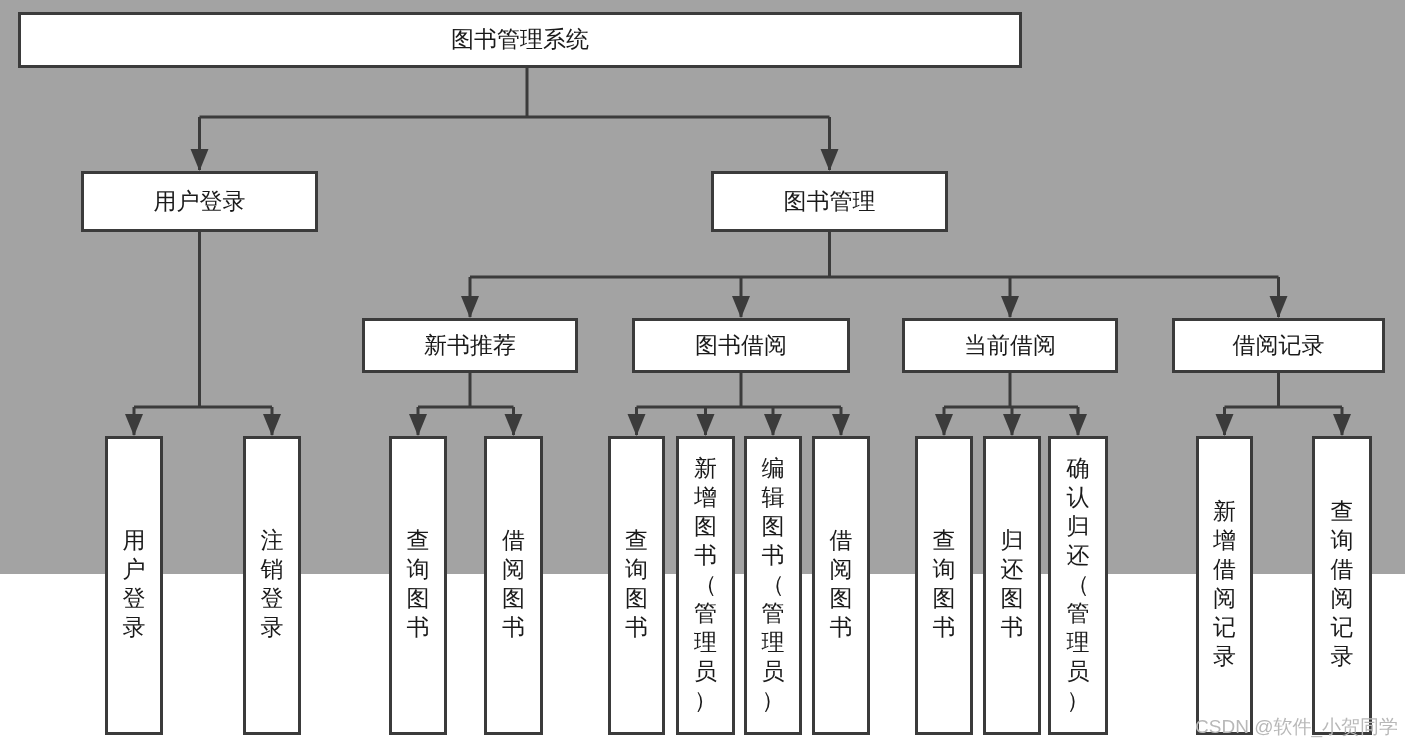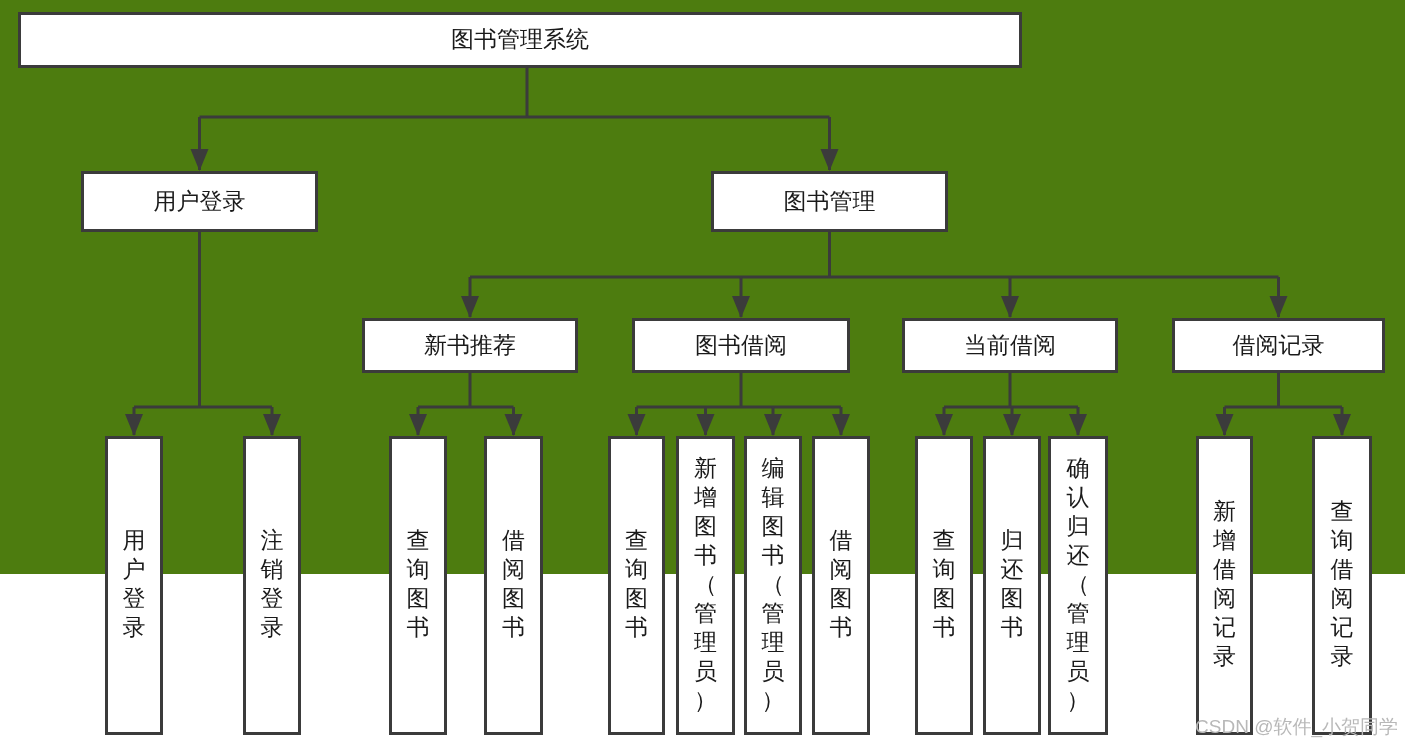--- a/index.html
+++ b/index.html
@@ -11,21 +11,21 @@
   body {
     width: 1405px;
     height: 747px;
     font-family: "Liberation Sans", "DejaVu Sans", sans-serif;
     overflow: hidden;
   }
   #diagram-root {
     position: relative;
     width: 1405px;
     height: 574px;
-    background: #4d7c0f;
+    background: #a3a3a3;
   }
   svg#flow-svg {
     position: absolute;
     left: 0;
     top: 0;
     width: 1405px;
     height: 747px;
     display: block;
   }
   .node-box {

